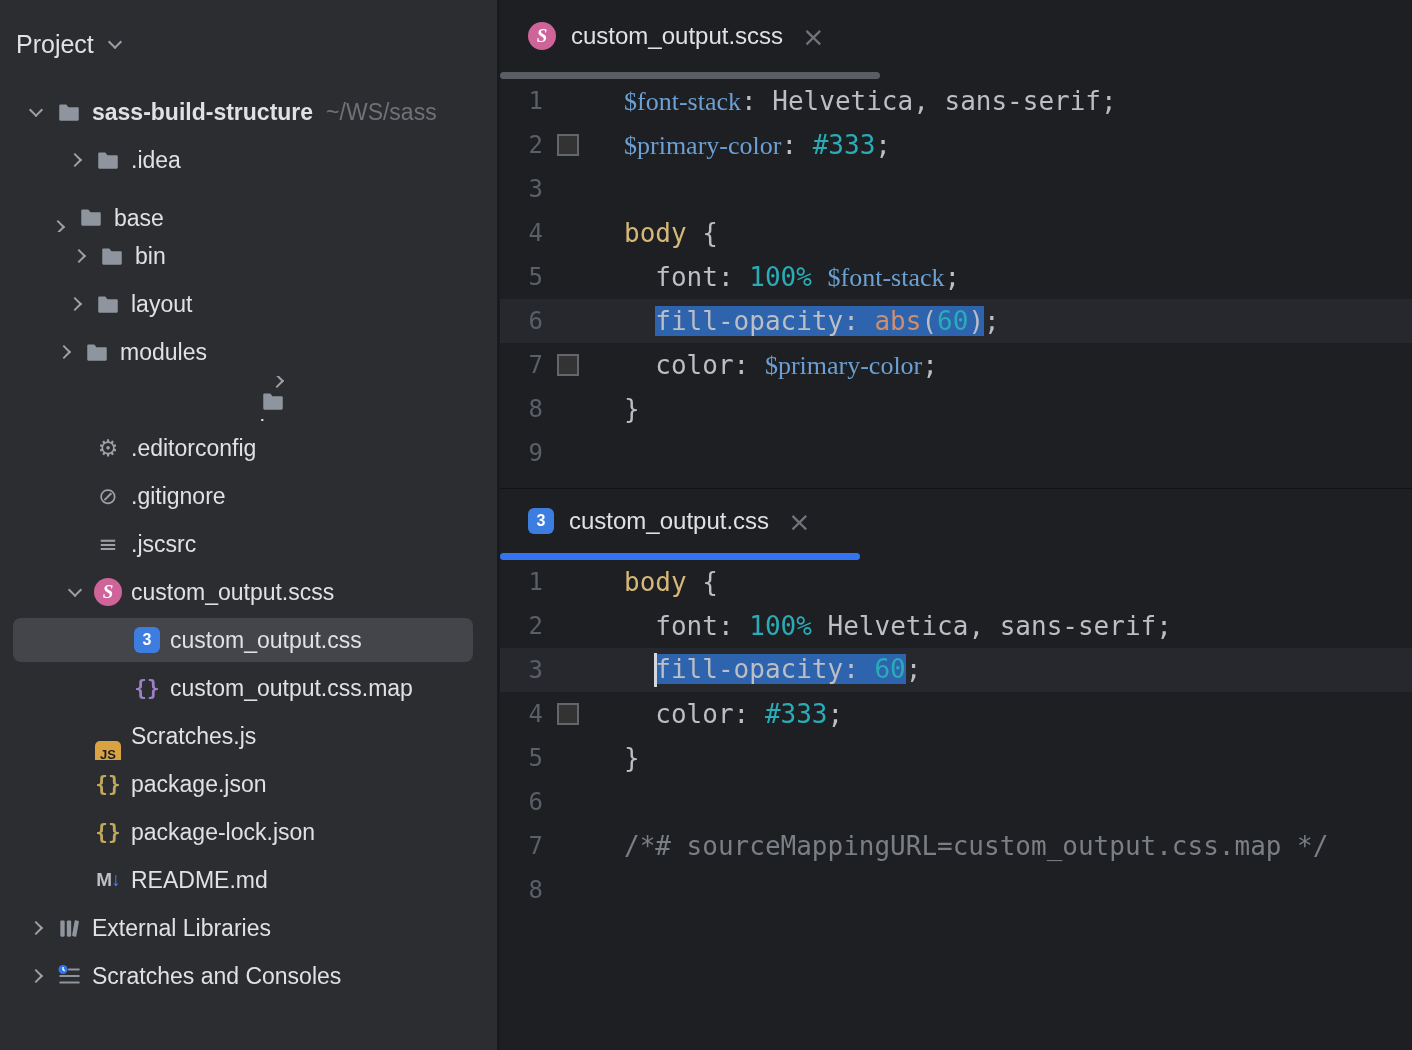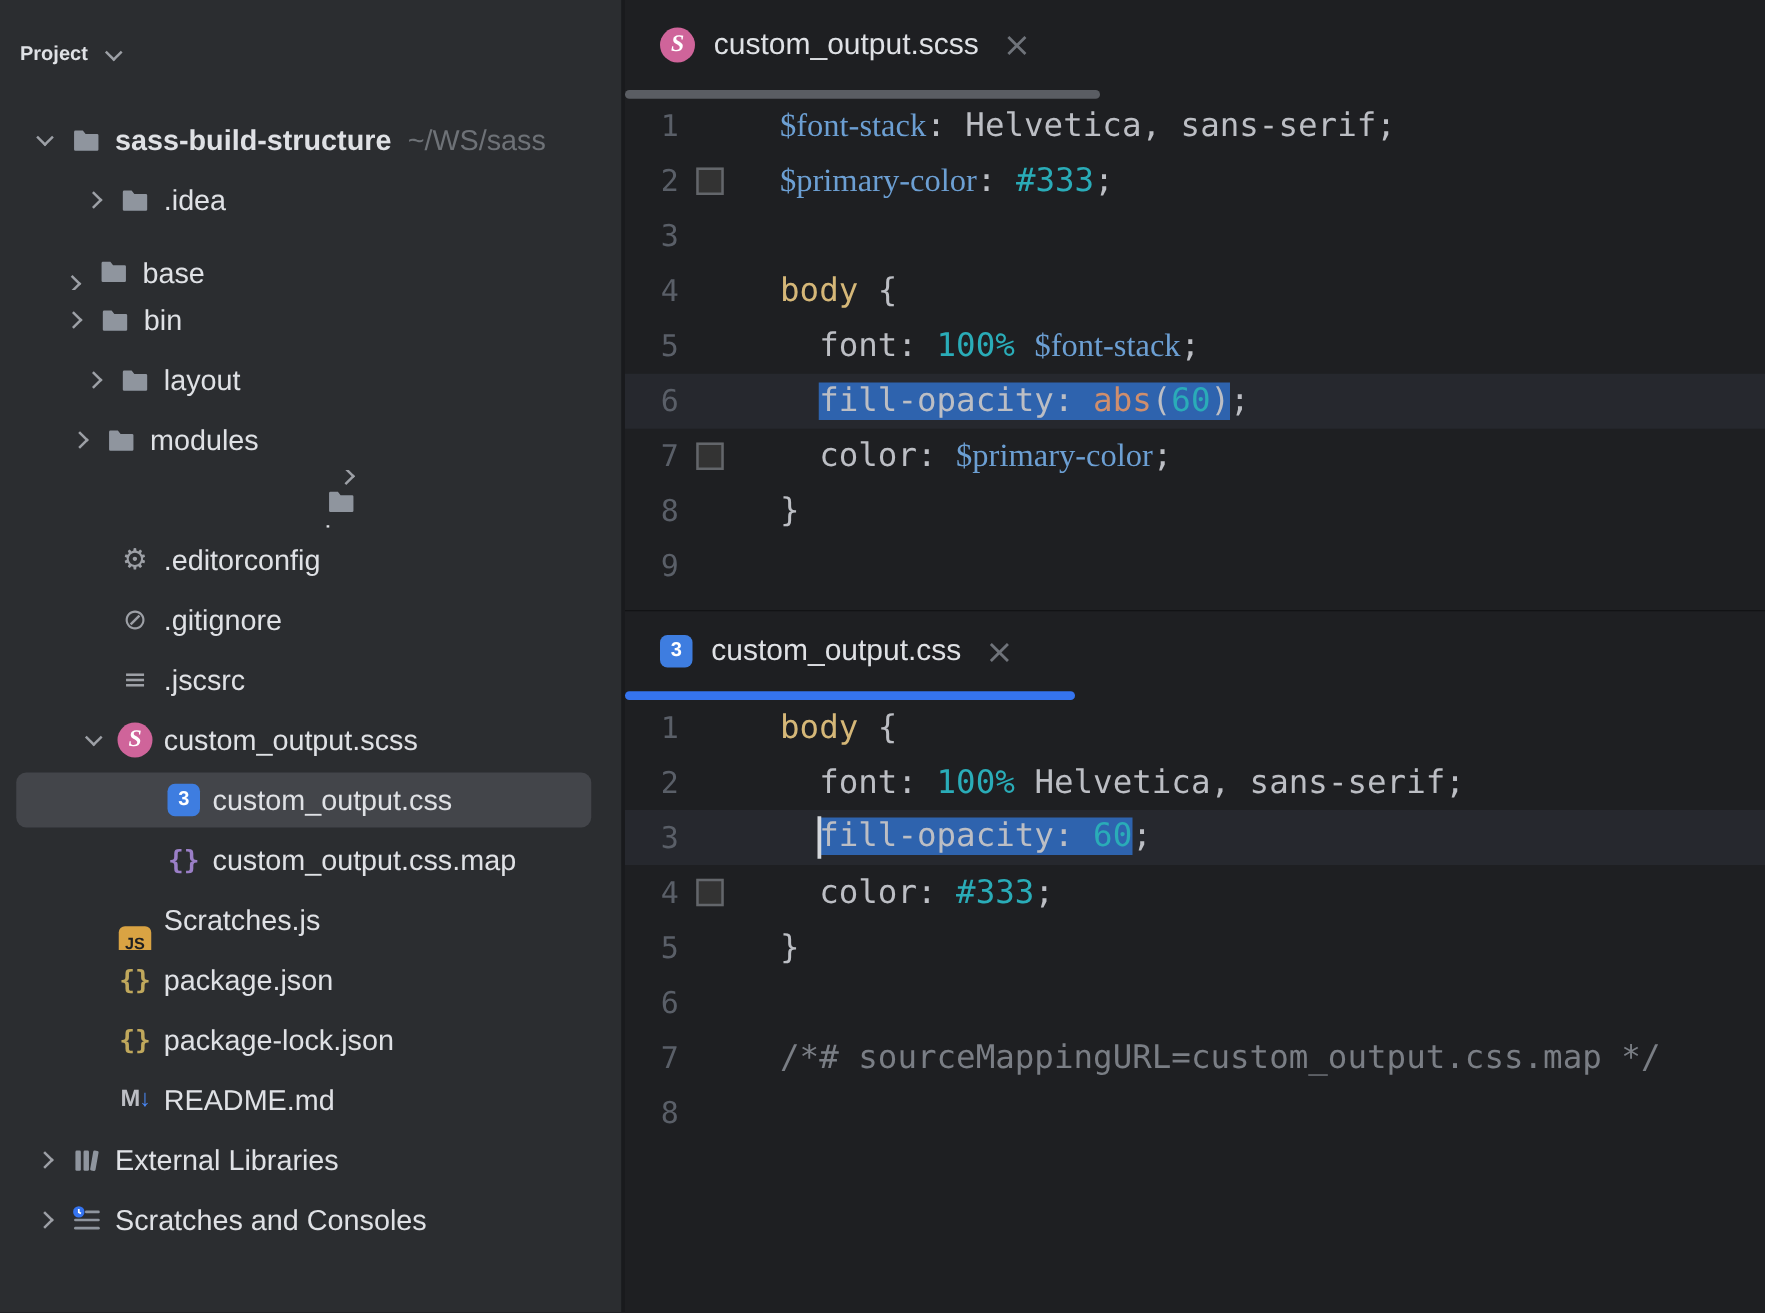--- a/index.html
+++ b/index.html
@@ -10,21 +10,21 @@
     --comment:#7A7E85; --line-number:#5A5F68; --muted:#9DA0A6; --suffix:#6E7277;
   }
   *{box-sizing:border-box}
   html,body{margin:0;padding:0;width:1412px;height:1050px;overflow:hidden;
     background:var(--editor-bg);font-family:"Liberation Sans",sans-serif;}
   .app{display:flex;width:1412px;height:1050px;}
 
   
   .sidebar{width:500px;flex:none;background:var(--sidebar-bg);border-right:3px solid #191A1D;overflow:hidden;}
   .panel-header{height:88px;display:flex;align-items:center;padding-left:16px;gap:16px;}
-  .panel-title{font-size:16px;font-weight:bold;color:var(--text);}
+  .panel-title{font-size:25px;font-weight:normal;color:var(--text);}
   .chev{width:10px;height:10px;border-right:2.5px solid var(--muted);border-bottom:2.5px solid var(--muted);display:inline-block;}
   .chev.down{transform:rotate(45deg);margin-top:-5px;}
   .chev.right{transform:rotate(-45deg);}
   .tree{width:100%;}
   .trow{height:48px;display:flex;align-items:center;white-space:nowrap;overflow:hidden;
     font-size:23px;color:var(--text);cursor:pointer;position:relative;}
   .trow.library{background:var(--library-row);}
   .trow.selected::before{content:"";position:absolute;left:13px;right:24px;top:2px;bottom:2px;
     background:var(--tree-selected);border-radius:8px;}
   .trow>*{position:relative;}
@@ -109,21 +109,21 @@
           <span class="cslot">
             <span class="chev right"></span>
           </span>
           <span class="ticon">
             <svg width="26" height="26" viewBox="0 0 24 24">
               <path d="M3.5 5h6l2 2.5h8.5a1 1 0 0 1 1 1V19a1 1 0 0 1-1 1h-16a1 1 0 0 1-1-1V6a1 1 0 0 1 1-1z" fill="#8F959E"></path>
             </svg>
           </span>
           <span class="tlabel">base</span>
         </div>
-        <div class="trow" style="padding-left: 41px;">
+        <div class="trow" style="padding-left: 61px;">
           <span class="cslot">
             <span class="chev right"></span>
           </span>
           <span class="ticon">
             <svg width="26" height="26" viewBox="0 0 24 24">
               <path d="M3.5 5h6l2 2.5h8.5a1 1 0 0 1 1 1V19a1 1 0 0 1-1 1h-16a1 1 0 0 1-1-1V6a1 1 0 0 1 1-1z" fill="#8F959E"></path>
             </svg>
           </span>
           <span class="tlabel">bin</span>
         </div>

